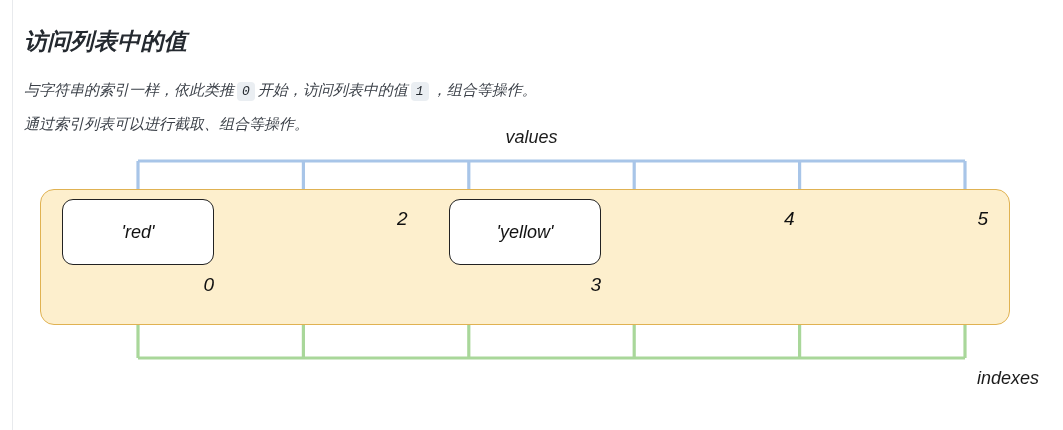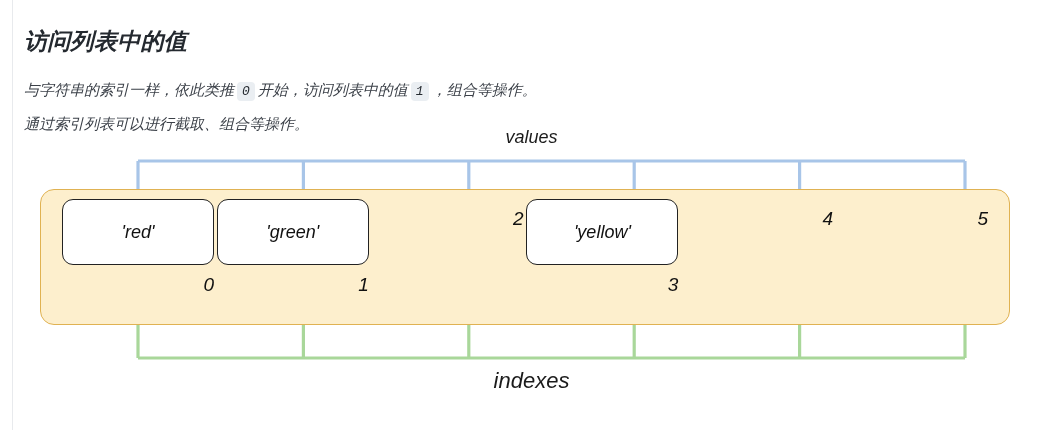--- a/index.html
+++ b/index.html
@@ -92,22 +92,22 @@
     text-align: center;
     font-size: 18px;
     color: #1b1b1b;
     pointer-events: none;
   }
   #indexes-label {
     position: absolute;
     top: 249px;
     left: 0;
     width: 1015px;
-    text-align: center;
-    font-size: 22px;
+    text-align: right;
+    font-size: 18px;
     color: #1b1b1b;
     pointer-events: none;
   }
 
   #list-container {
     position: absolute;
     left: 16px;
     top: 70px;
     width: 970px;
     height: 136px;
@@ -207,24 +207,20 @@
 
     <div id="list-container"></div>
 
     <div id="cells">
 
       <div class="cell">
         <div class="value-box">'red'</div>
         <div class="index-num">0</div>
       </div>
 
-      <div class="cell">
-        <div class="value-box">'green'</div>
-        <div class="index-num">1</div>
-      </div>
 
       <div class="cell">
         <div class="index-num">2</div>
       </div>
 
       <div class="cell">
         <div class="value-box">'yellow'</div>
         <div class="index-num">3</div>
       </div>
 

